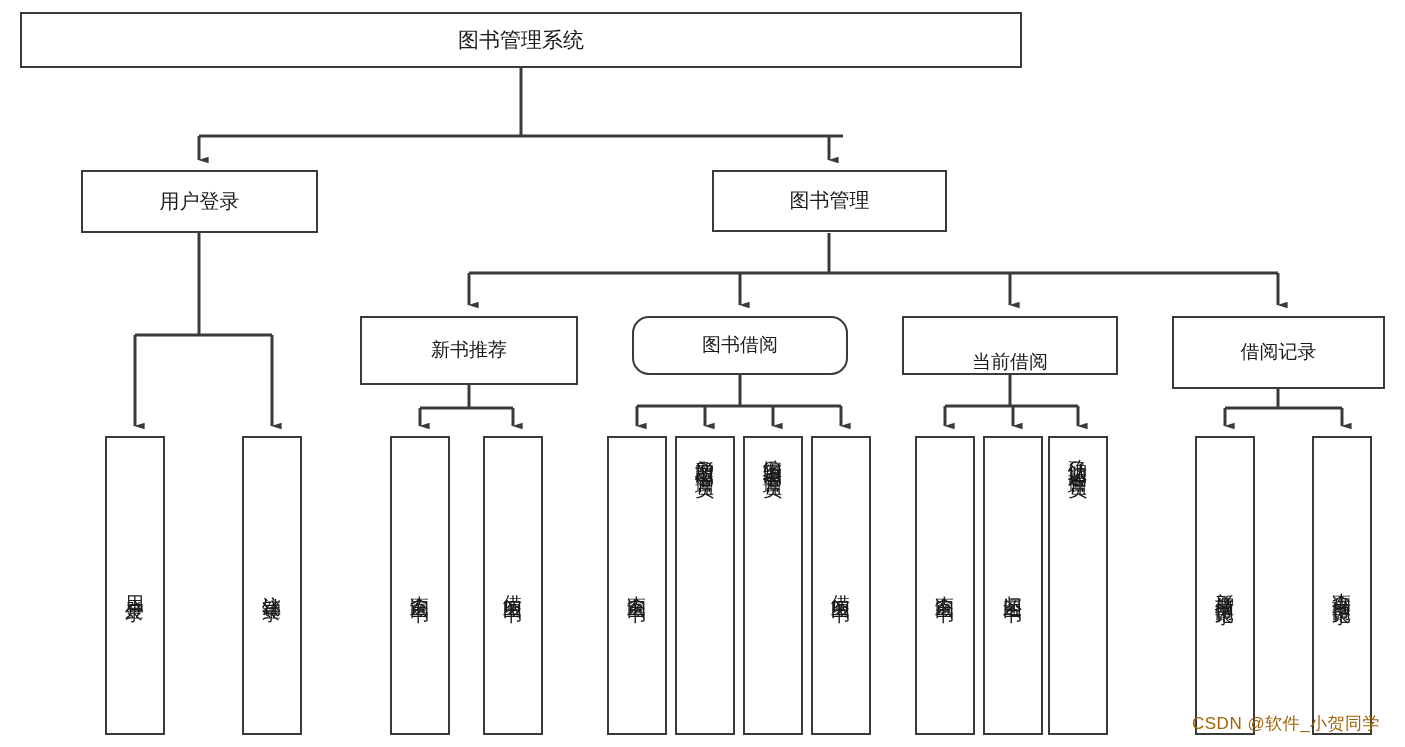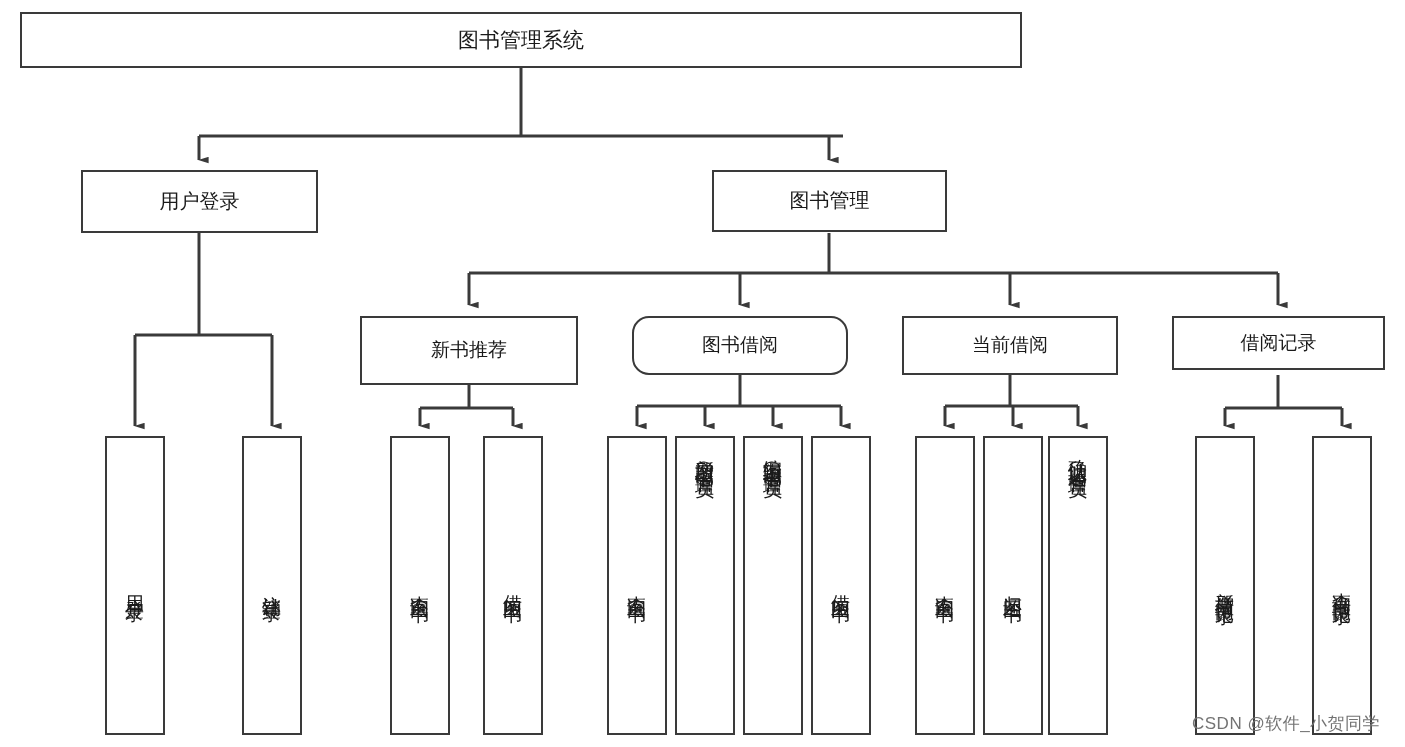--- a/index.html
+++ b/index.html
@@ -55,21 +55,21 @@
   }
   .leaf {
     align-items: flex-start;
     justify-content: center;
     padding-top: 6px;
   }
   .leaf.mid-anchor { align-items: center; padding-top: 0; }
   .watermark {
     position: absolute;
     font-size: 17px;
-    color: #737373;
+    color: #a16207;
     white-space: nowrap;
     letter-spacing: 0.5px;
   }
 </style>
 </head>
 <body>
 
 <div id="diagram-root">
 
   <svg class="edges" viewBox="0 0 1405 747" xmlns="http://www.w3.org/2000/svg">
@@ -132,24 +132,24 @@
   <div class="node level-1" style="left:712px; top:170px; width:235px; height:62px;">
     <span class="node-label">图书管理</span>
   </div>
 
   <div class="node level-2" style="left:360px; top:316px; width:218px; height:69px;">
     <span class="node-label">新书推荐</span>
   </div>
   <div class="node level-2" style="left:632px; top:316px; width:216px; height:59px;border-radius:17px;">
     <span class="node-label">图书借阅</span>
   </div>
-  <div class="node level-2" style="left:902px; top:316px; width:216px; height:59px;">
+  <div class="node level-2" style="left:902px; top:316px; width:216px; height:59px;align-items:flex-end;">
     <span class="node-label">当前借阅</span>
   </div>
-  <div class="node level-2" style="left:1172px; top:316px; width:213px; height:54px;">
+  <div class="node level-2" style="left:1172px; top:316px; width:213px; height:73px;">
     <span class="node-label">借阅记录</span>
   </div>
 
   <div class="node leaf mid-anchor" style="left:105px; top:436px; width:60px; height:299px;">
     <span class="node-label">用户登录</span>
   </div>
   <div class="node leaf mid-anchor" style="left:242px; top:436px; width:60px; height:299px;">
     <span class="node-label">注销登录</span>
   </div>
 

